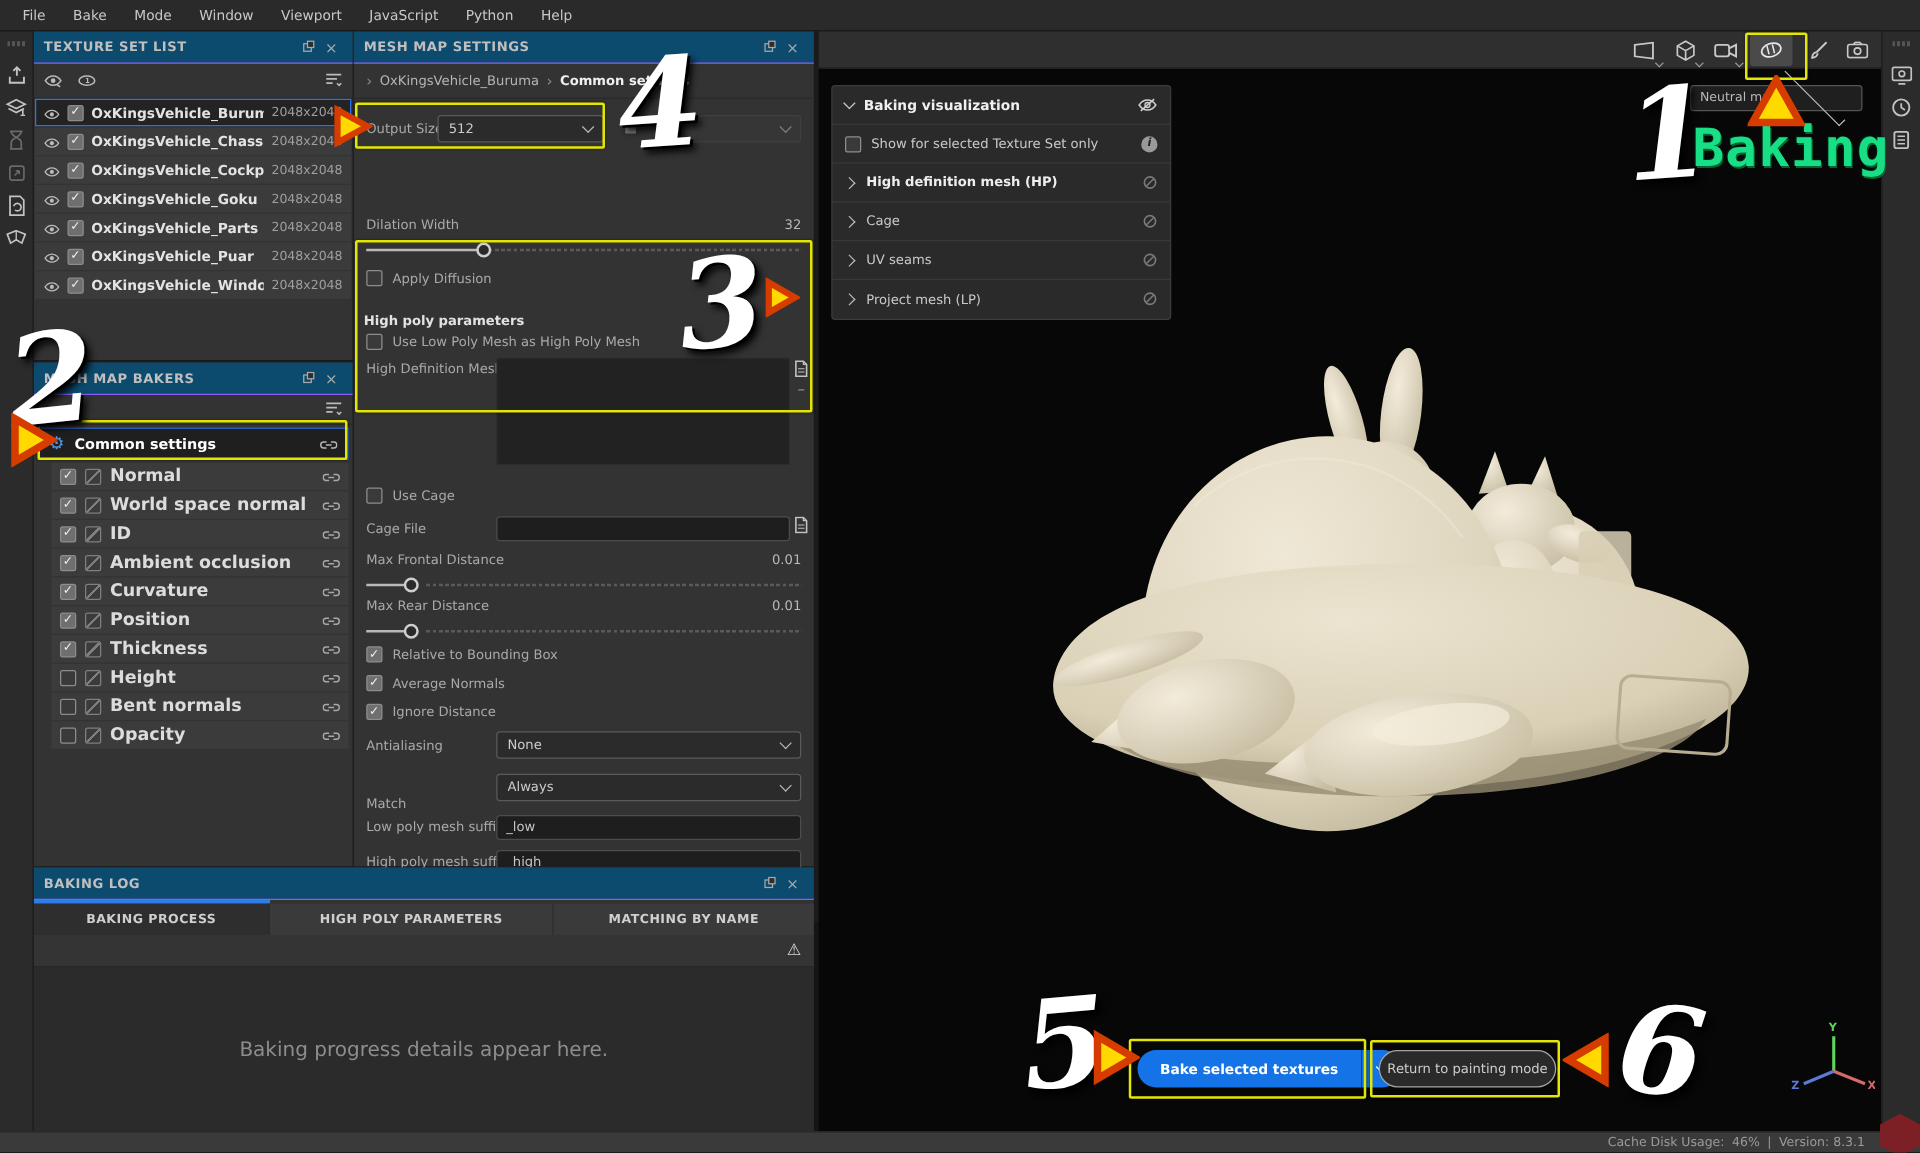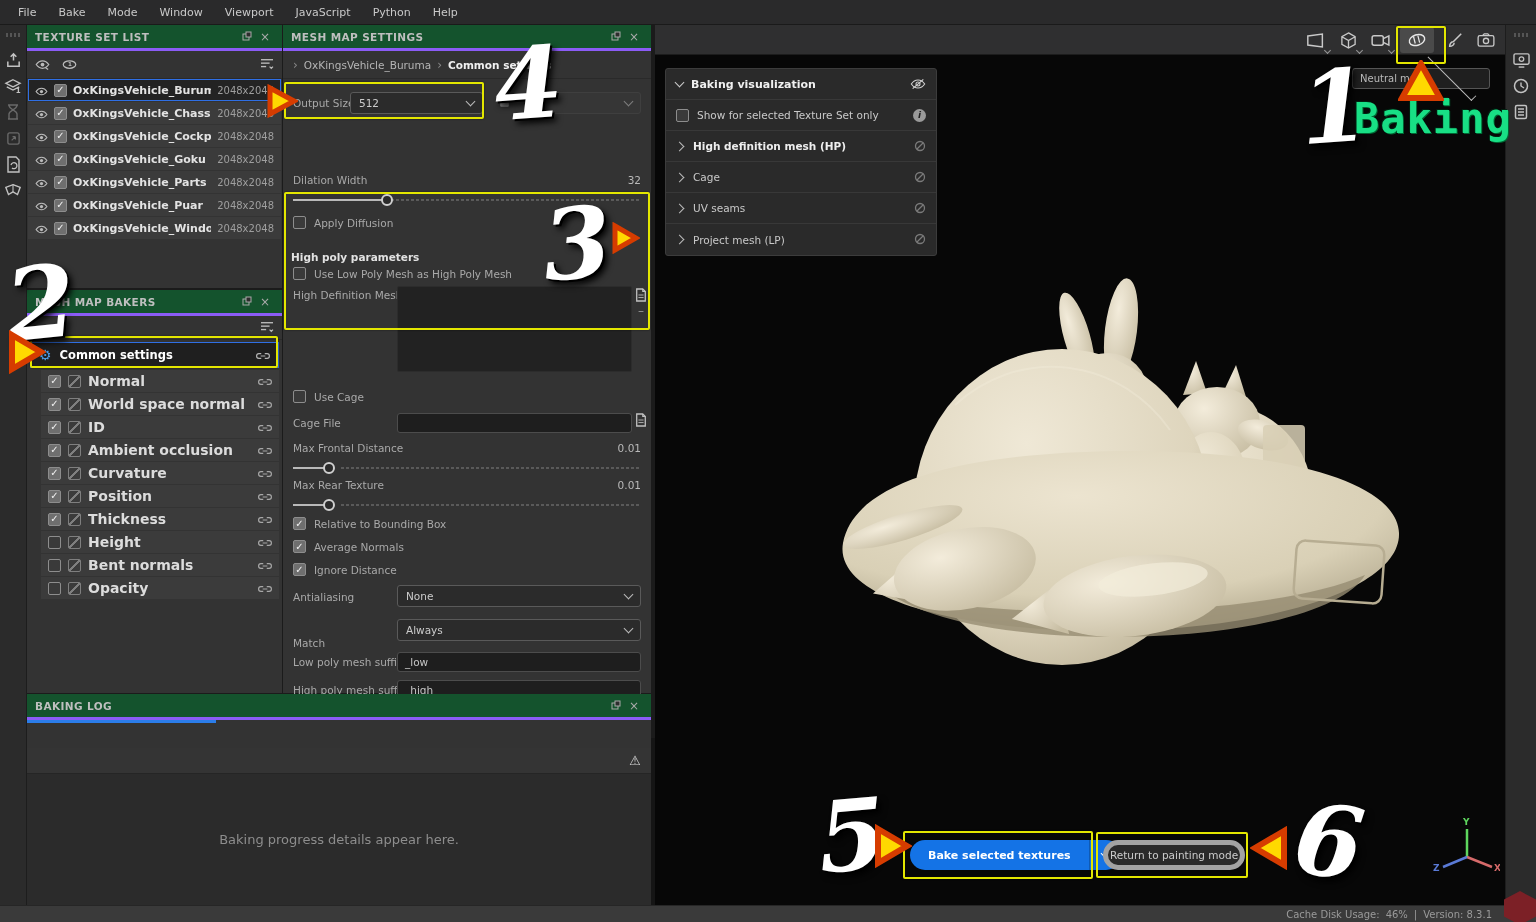--- a/index.html
+++ b/index.html
@@ -21,22 +21,22 @@
 
   .strip { position:absolute; top:25px; width:27px; height:880px; background:#2b2b2b; z-index:4; }
   .strip.left { left:0; border-right:1px solid #1d1d1d; }
   .strip.right { left:1505px; width:31px; border-left:1px solid #1d1d1d; }
   .strip .dots { width:14px; height:4px; margin:8px auto 14px auto;
     background:repeating-linear-gradient(90deg,#555 0 2px,transparent 2px 4px); }
   .strip-icon { width:18px; height:18px; margin:8px auto; display:flex; align-items:center; justify-content:center; }
 
   
   .panel { position:absolute; background:#333333; z-index:3; }
-  .panel-header { height:26px; background:#14532d; display:flex; align-items:center;
-    padding:0 8px; border-bottom:3px solid #8b5cf6; }
+  .panel-header { height:26px; background:#0c4a6e; display:flex; align-items:center;
+    padding:0 8px; border-bottom:1px solid #8b5cf6; }
   .panel-title { color:#bfbfbf; font-size:10.5px; font-weight:bold; letter-spacing:.4px; flex:1; }
   .ph-btn { color:#aaa; font-size:12px; width:18px; text-align:center; cursor:pointer; }
 
   
   .tsl-toolbar { height:28px; display:flex; align-items:center; padding:0 8px; gap:12px;
     border-bottom:1px solid #2a2a2a; }
   .tsl-toolbar .spacer { flex:1; }
   .ts-row { height:22px; margin:0 1px 1px 1px; background:#3b3b3b; display:flex; align-items:center;
     gap:6px; padding:0 6px; border:1px solid transparent; }
   .ts-row.selected { background:#232323; border:1px solid #2f6fe4; }
@@ -94,21 +94,21 @@
   .bl-underline { position:absolute; left:0; top:26px; width:189px; height:3px; background:#2b7de9; }
   .bl-tabs { position:absolute; left:0; top:29px; width:624px; height:25px; display:flex; background:#3a3a3a; }
   .bl-tab { display:flex; align-items:center; justify-content:center; color:#cfcfcf;
     font-size:10px; font-weight:bold; letter-spacing:.4px; border-right:1px solid #2c2c2c; }
   .bl-tab.active { background:#2e2e2e; }
   .bl-warnrow { position:absolute; left:0; top:54px; width:624px; height:26px; background:#343434;
     display:flex; align-items:center; justify-content:flex-end; padding-right:10px;
     border-bottom:1px solid #252525;}
   .bl-body { position:absolute; left:0; top:80px; width:624px; height:131px; background:#2b2b2b;
     display:flex; align-items:center; justify-content:center; }
-  .bl-msg { color:#8d8d8d; font-size:13px; }
+  .bl-msg { color:#8d8d8d; font-size:16px; }
 
   
   .vp-toolbar { position:absolute; left:655px; top:25px; width:850px; height:30px; background:#2f2f30;
     border-bottom:1px solid #1c1c1c; z-index:3; }
   .vp-canvas { position:absolute; left:655px; top:55px; width:850px; height:850px; background:#070707; z-index:2; }
   .tool-slot { position:absolute; width:26px; height:26px; top:2px; display:flex; align-items:center;
     justify-content:center; }
   .tool-slot.hl { background:#4a4a4a; border-radius:3px; width:34px; }
   .slot-chev { position:absolute; right:-1px; bottom:0px; width:5px; height:5px;
     border-right:1.4px solid #999; border-bottom:1.4px solid #999; transform:rotate(45deg); }
@@ -136,21 +136,21 @@
   .material-dd span { color:#b9b9b9; font-size:10px; flex:1; white-space:nowrap; overflow:hidden; }
 
   
   .bake-btn { position:absolute; left:910px; top:840px; height:30px; display:flex; z-index:4; }
   .bake-main { background:#1473e6; color:#fff; font-size:11px; font-weight:bold;
     border-radius:15px 0 0 15px; display:flex; align-items:center; padding:0 18px; }
   .bake-dd { background:#1473e6; width:32px; border-left:1px solid #0f5ab4; border-radius:0 15px 15px 0;
     display:flex; align-items:center; justify-content:center; }
   .bake-dd .dd-chev{ border-color:#fff; }
   .return-btn { position:absolute; left:1103px; top:840px; height:30px; width:142px; background:#2a2a2a;
-    border:5px solid #a3a3a3; border-radius:15px; color:#cccccc; font-size:10.5px;
+    border:1px solid #a3a3a3; border-radius:15px; color:#cccccc; font-size:10.5px;
     display:flex; align-items:center; justify-content:center; z-index:4; }
 
   
   .gizmo { position:absolute; left:1430px; top:815px; z-index:3; }
 
   
   .ann { position:absolute; z-index:10; pointer-events:none; }
   .ann-num { font-family:"DejaVu Serif","Liberation Serif",serif; font-style:italic; font-weight:bold;
     color:#ffffff; text-shadow:4px 5px 6px rgba(0,0,0,.95), 2px 2px 0 #000; line-height:.9; }
   .ybox { position:absolute; border:2px solid #e3e600; border-radius:2px; z-index:9; pointer-events:none;
@@ -576,21 +576,21 @@
         <span class="flabel">Max Frontal Distance</span>
       </div>
       <span class="fvalue-right" style="top:363px;">0.01</span>
       <div class="slider" style="left:10px; top:383px; width:348px;">
         <div class="track-a" style="width:34px;"></div>
           <div class="track-b" style="width:300px;"></div>
         <div class="knob" style="left:30px;"></div>
       </div>
 
       <div class="frow" style="left:10px; top:400px;">
-        <span class="flabel">Max Rear Texture</span>
+        <span class="flabel">Max Rear Distance</span>
       </div>
       <span class="fvalue-right" style="top:400px;">0.01</span>
       <div class="slider" style="left:10px; top:420px; width:348px;">
         <div class="track-a" style="width:34px;"></div>
           <div class="track-b" style="width:300px;"></div>
         <div class="knob" style="left:30px;"></div>
       </div>
 
       <div class="frow" style="left:10px; top:438px;">
         <span class="chk checked">
@@ -652,20 +652,25 @@
       <div class="panel-title">BAKING LOG</div>
       <div class="ph-btn">
         <svg width="10" height="10" viewBox="0 0 10 10">
             <rect x="1" y="3" width="6" height="6" fill="none" stroke="#aaa"></rect>
             <rect x="4" y="1" width="5" height="5" fill="#2d2d2d" stroke="#aaa"></rect>
           </svg>
       </div>
       <div class="ph-btn">×</div>
     </div>
     <div class="bl-underline"></div>
+    <div class="bl-tabs">
+      <div class="bl-tab active" style="width:189px;">BAKING PROCESS</div>
+      <div class="bl-tab" style="width:227px;">HIGH POLY PARAMETERS</div>
+      <div class="bl-tab" style="width:208px; border-right:none;">MATCHING BY NAME</div>
+    </div>
     <div class="bl-warnrow">
       <span style="color:#d8d8d8; font-size:13px;">⚠</span>
     </div>
     <div class="bl-body">
       <span class="bl-msg">Baking progress details appear here.</span>
     </div>
   </div>
 
   <div class="vp-toolbar">
     <div class="tool-slot" style="left:648px;">

